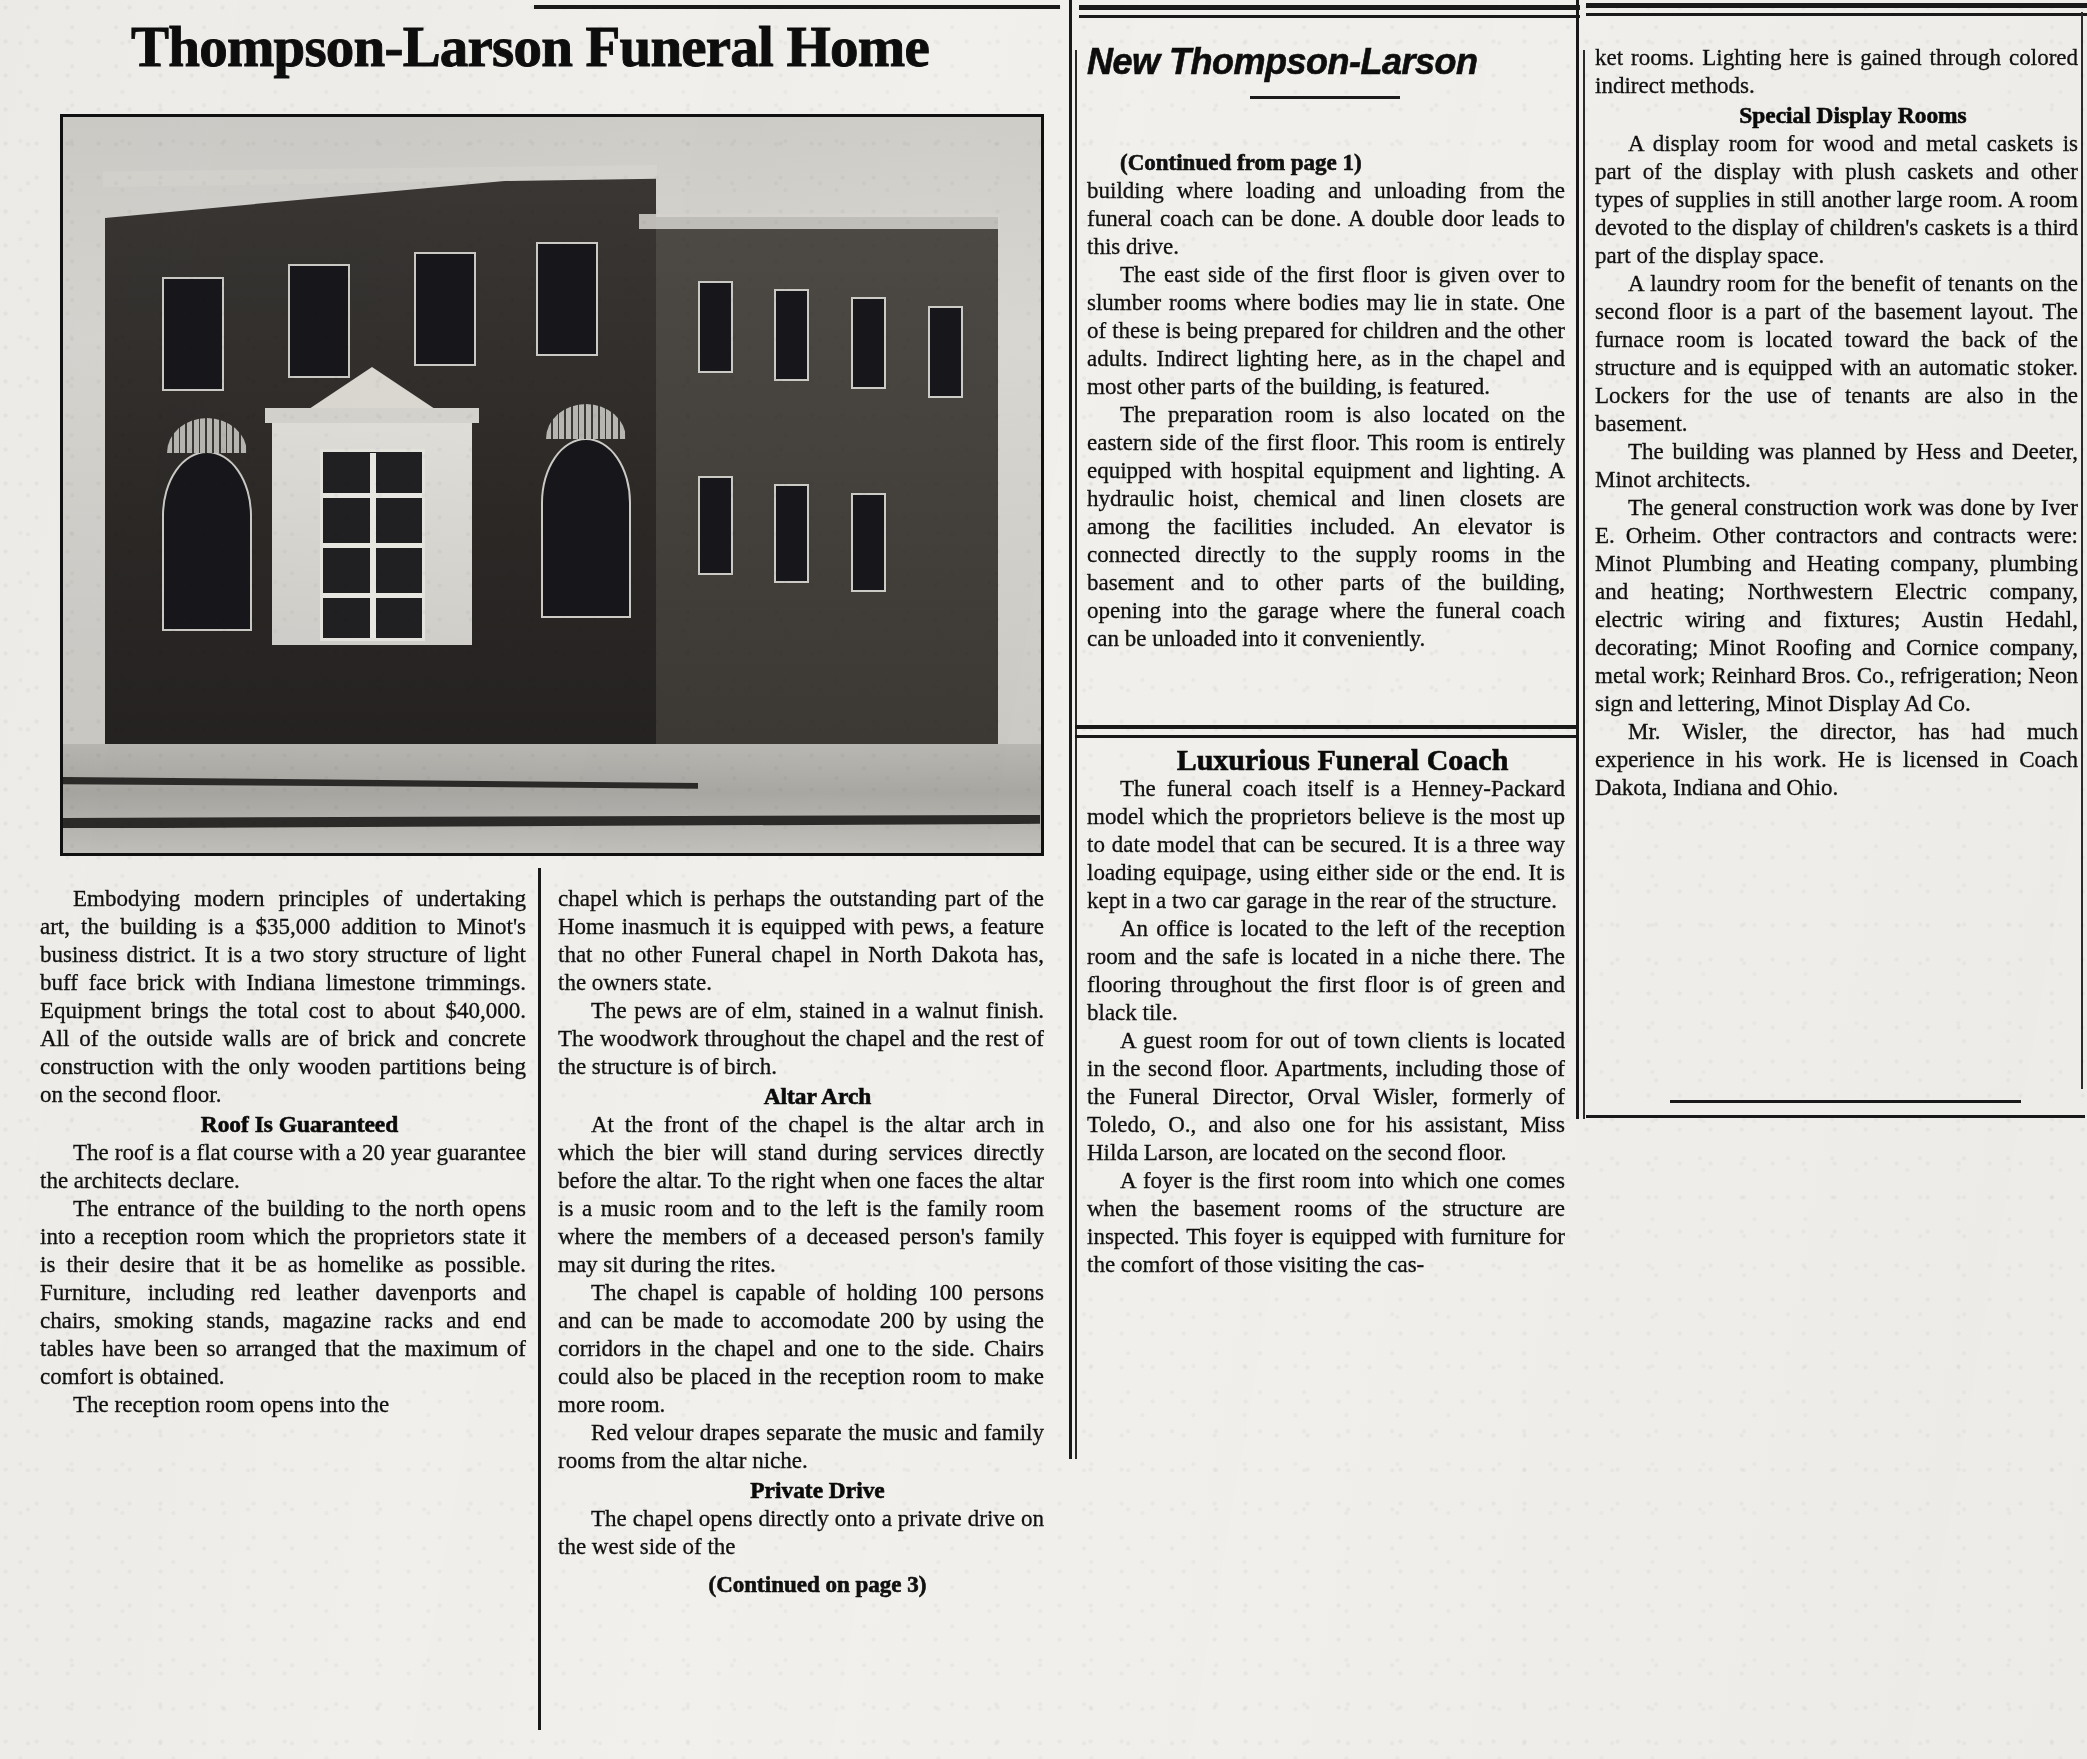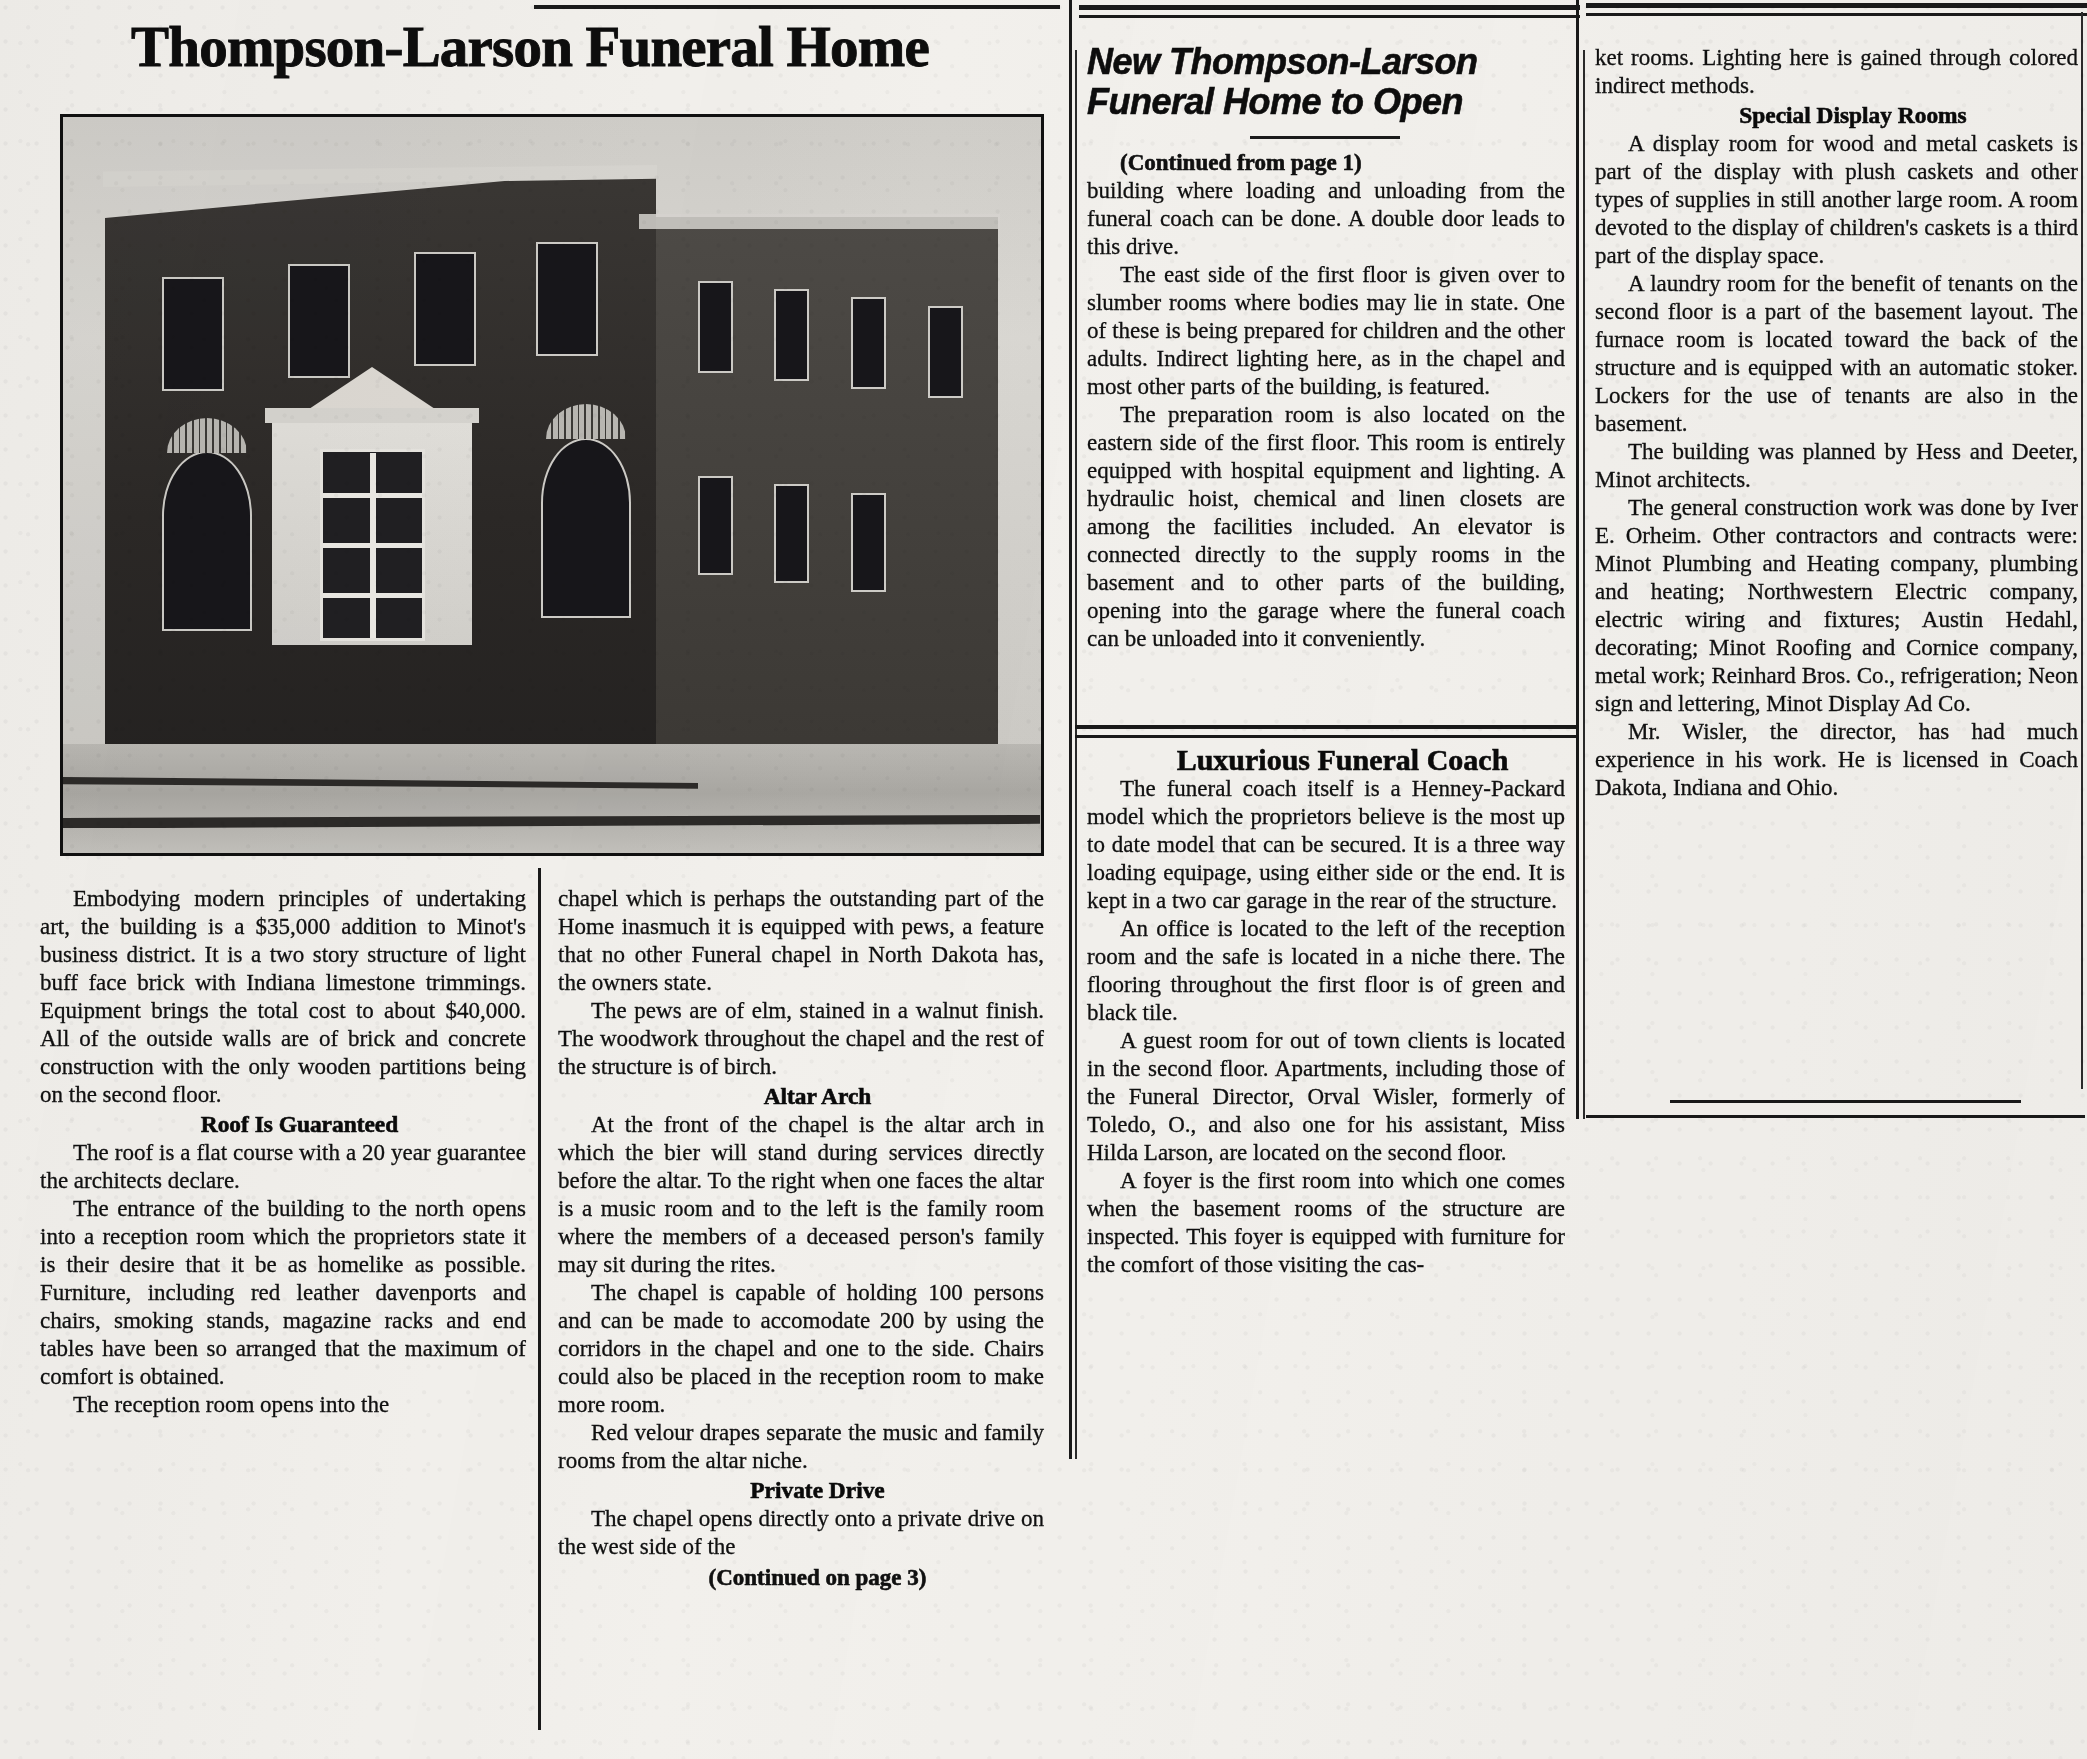--- a/index.html
+++ b/index.html
@@ -220,26 +220,25 @@
 
   <div class="col body" style="left:558px;top:885px;width:486px;">
     <p class="noind">chapel which is perhaps the outstanding part of the Home inasmuch it is equipped with pews, a feature that no other Funeral chapel in North Dakota has, the owners state.</p>
     <p>The pews are of elm, stained in a walnut finish. The woodwork throughout the chapel and the rest of the structure is of birch.</p>
     <p class="subhead">Altar Arch</p>
     <p>At the front of the chapel is the altar arch in which the bier will stand during services directly before the altar. To the right when one faces the altar is a music room and to the left is the family room where the members of a deceased person's family may sit during the rites.</p>
     <p>The chapel is capable of holding 100 persons and can be made to accomodate 200 by using the corridors in the chapel and one to the side. Chairs could also be placed in the reception room to make more room.</p>
     <p>Red velour drapes separate the music and family rooms from the altar niche.</p>
     <p class="subhead">Private Drive</p>
     <p>The chapel opens directly onto a private drive on the west side of the</p>
-    <p class="center" style="font-weight:bold;-webkit-text-stroke:0.6px #0d0d0d;margin-top:3px;">(Continued on page 3)</p>
+    <p class="center" style="font-weight:bold;-webkit-text-stroke:0.6px #0d0d0d;margin-top:10px;">(Continued on page 3)</p>
   </div>
 
   <div class="col" style="left:1087px;top:42px;width:476px;font-style:italic;">
     <div class="hl-col">New Thompson-Larson</div>
-    <div class="hl-col">Funeral Home to Open</div>
     <div class="dash"></div>
   </div>
 
   <div class="col body" style="left:1087px;top:149px;width:478px;">
     <p class="contfrom">(Continued from page 1)</p>
     <p class="noind">building where loading and unloading from the funeral coach can be done. A double door leads to this drive.</p>
     <p>The east side of the first floor is given over to slumber rooms where bodies may lie in state. One of these is being prepared for children and the other adults. Indirect lighting here, as in the chapel and most other parts of the building, is featured.</p>
     <p>The preparation room is also located on the eastern side of the first floor. This room is entirely equipped with hospital equipment and lighting. A hydraulic hoist, chemical and linen closets are among the facilities included. An elevator is connected directly to the supply rooms in the basement and to other parts of the building, opening into the garage where the funeral coach can be unloaded into it conveniently.</p>
   </div>
 

